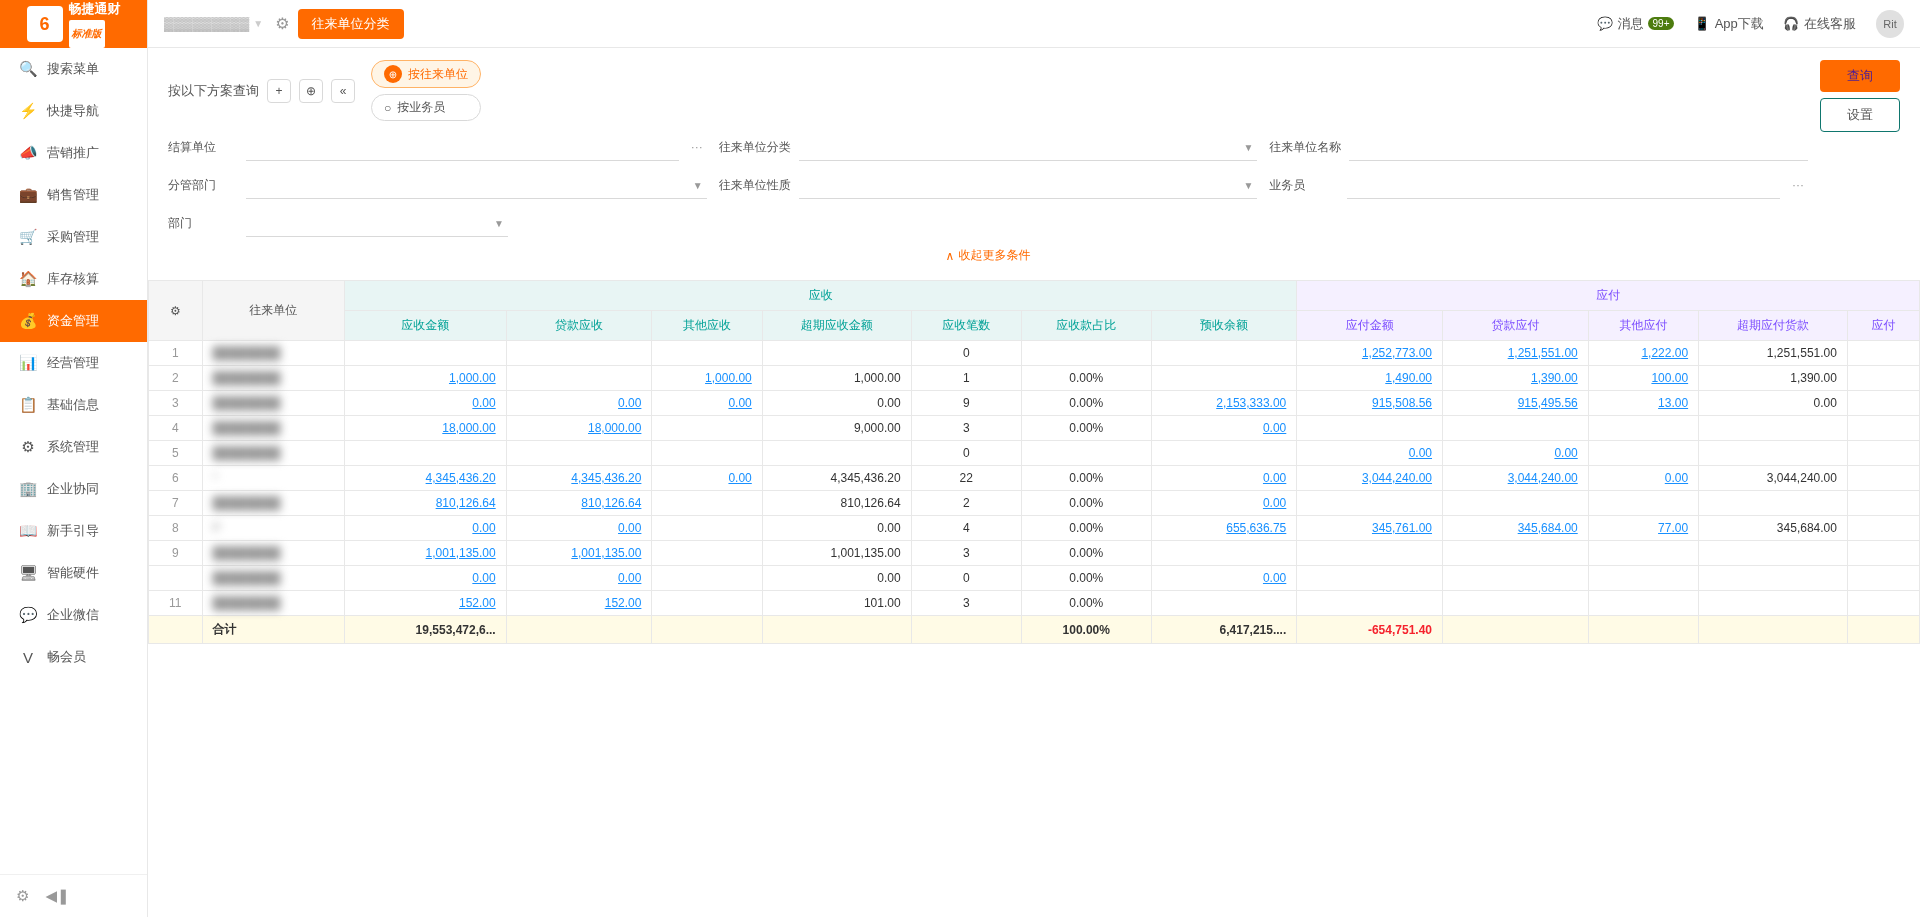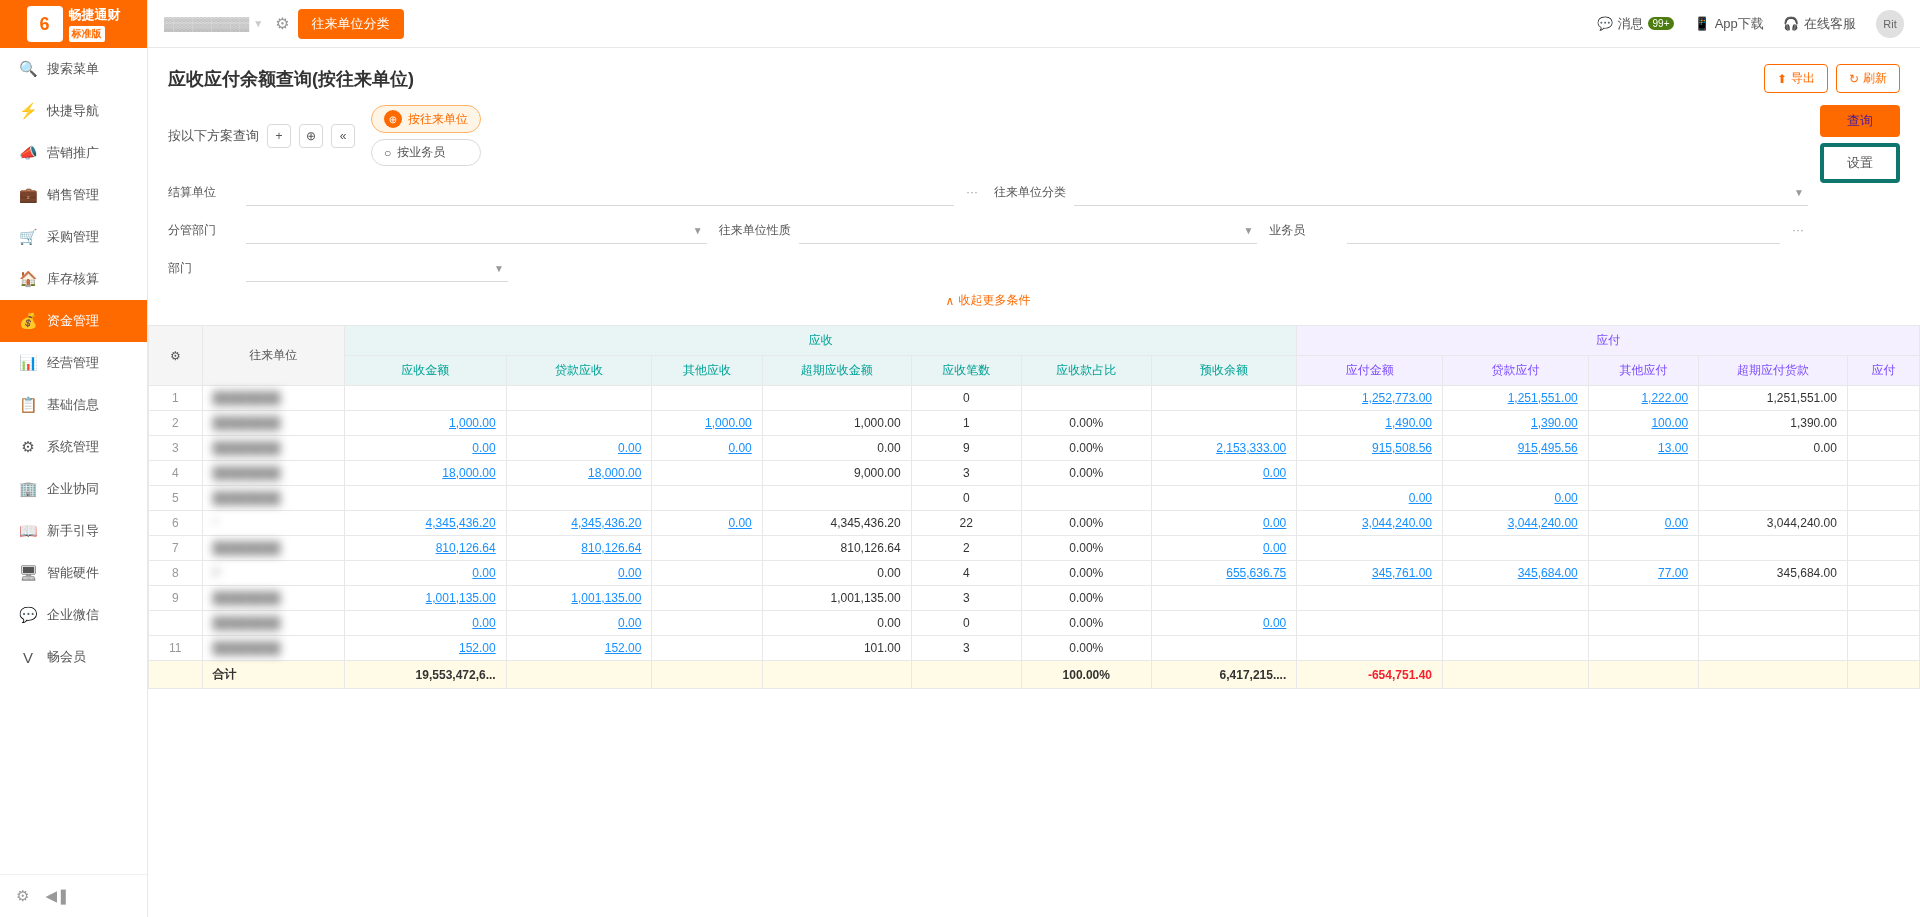--- a/index.html
+++ b/index.html
@@ -13,21 +13,21 @@
     }
     .sidebar-logo {
       height: 48px; background: #ff6a00; display: flex; align-items: center; justify-content: center;
       color: #fff; font-size: 14px; font-weight: bold; padding: 8px;
     }
     .sidebar-logo-img {
       width: 36px; height: 36px; background: #fff; border-radius: 4px;
       display: flex; align-items: center; justify-content: center;
       color: #ff6a00; font-size: 18px; font-weight: bold; margin-right: 6px;
     }
-    .sidebar-badge { font-size: 10px; background: #fff; color: #ff6a00; border-radius: 2px; padding: 1px 3px; margin-top: 2px; display: inline-block; }
+    .sidebar-badge { font-size: 10px; background: #fff; color: #ff6a00; border-radius: 2px; padding: 7px 3px; margin-top: 2px; display: inline-block; font-style: italic; }
     .sidebar-item {
       display: flex; align-items: center; padding: 12px 16px; cursor: pointer;
       color: #555; font-size: 13px; border-left: 3px solid transparent;
     }
     .sidebar-item.active { background: #ff6a00; color: #fff; border-left-color: #ff6a00; }
     .sidebar-item .icon { margin-right: 10px; font-size: 15px; width: 18px; text-align: center; }
     .sidebar-footer {
       margin-top: auto; padding: 12px 16px; display: flex; align-items: center;
       border-top: 1px solid #f0f0f0; gap: 16px;
     }
@@ -130,21 +130,21 @@
     .collapse-btn {
       display: flex; align-items: center; justify-content: center;
       color: #ff6a00; font-size: 12px; cursor: pointer; margin-top: 8px;
       gap: 4px;
     }
     .btn-query {
       background: #ff6a00; color: #4c1d95; border: none; border-radius: 4px;
       padding: 7px 20px; font-size: 13px; cursor: pointer;
     }
     .btn-setting {
-      background: #fff; color: #555; border: 4px solid #0f766e; border-radius: 4px;
+      background: #fff; color: #555; border: 1px solid #0f766e; border-radius: 4px;
       padding: 7px 20px; font-size: 13px; cursor: pointer;
     }
 
     
     .table-area { flex: 1; overflow: auto; margin: 8px 0 0 0; }
     .data-table { width: 100%; border-collapse: collapse; font-size: 12px; }
     .data-table th {
       background: #f5f5f5; border: 1px solid #e8e8e8; padding: 6px 10px;
       text-align: center; color: #555; font-weight: normal; white-space: nowrap;
     }
@@ -283,33 +283,20 @@
       <span>Rit</span>
     </div>
   </div>
 </div>
 
 <div class="main">
 
 
   <div class="content">
 
-    <div class="page-header">
-      <h1 class="page-title">应收应付余额查询(按往来单位)</h1>
-      <div class="page-header-actions">
-        <button class="btn-export">
-          <span>⬆</span>
-          <span>导出</span>
-        </button>
-        <button class="btn-refresh">
-          <span>↻</span>
-          <span>刷新</span>
-        </button>
-      </div>
-    </div>
 
     <div class="form-section">
       <div style="display:flex; align-items:flex-start; gap:12px; position:relative;">
         <div style="flex:1;">
 
           <div class="search-toolbar">
             <span class="search-label">按以下方案查询</span>
             <div class="search-icon-btn">+</div>
             <div class="search-icon-btn">⊕</div>
             <div class="search-icon-btn">«</div>
@@ -330,20 +317,24 @@
               <span class="form-field-label">结算单位</span>
               <input class="form-input" style="border-top: none; border-right: none; border-left: none; border-image: initial; border-bottom: 1px solid rgb(217, 217, 217);">
               <span class="form-dots">···</span>
             </div>
             <div class="form-field">
               <span class="form-field-label">往来单位分类</span>
               <div class="form-select-wrap">
                 <select class="form-select"></select>
                 <span class="select-arrow">▼</span>
               </div>
+            </div>
+            <div class="form-field">
+              <span class="form-field-label">往来单位名称</span>
+              <input class="form-input" style="">
             </div>
           </div>
 
           <div class="form-row">
             <div class="form-field">
               <span class="form-field-label">分管部门</span>
               <div class="form-select-wrap">
                 <select class="form-select"></select>
                 <span class="select-arrow">▼</span>
               </div>

